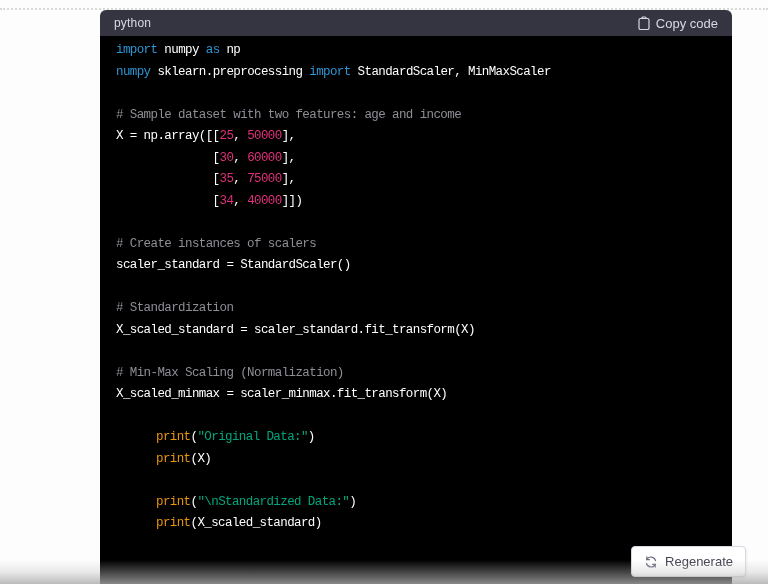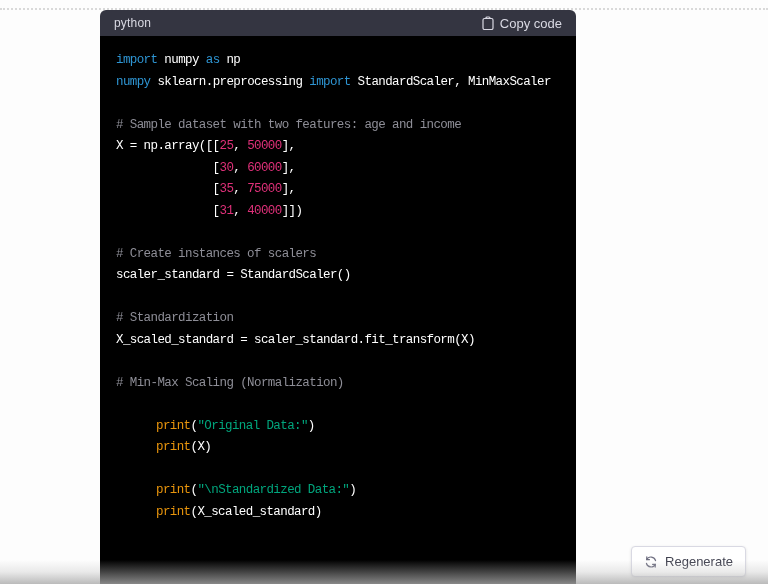--- a/index.html
+++ b/index.html
@@ -13,21 +13,21 @@
   .top-dotted-line {
     position: absolute;
     top: 8px; left: 0; right: 0;
     border-top: 2px dotted #d9d9d9;
     z-index: 0;
   }
 
   .code-block {
     position: absolute;
     left: 100px; top: 10px;
-    width: 476px;
+    width: 632px;
     height: calc(100% - 10px);
     z-index: 1;
     border-radius: 6px 6px 0 0;
     overflow: hidden;
     display: flex;
     flex-direction: column;
   }
 
   .code-header {
     height: 26px;
@@ -53,21 +53,21 @@
     font-family: "Liberation Sans", sans-serif;
     font-size: 13px;
     cursor: pointer;
     padding: 0;
   }
   .copy-code-button svg { display: block; }
 
   .code-area {
     flex: 1 1 auto;
     background: var(--code_bg, #000000);
-    padding: 14px 16px;
+    padding: 4px 16px;
     overflow: hidden;
   }
 
   .code-line {
     font-family: "Liberation Mono", "DejaVu Sans Mono", monospace;
     font-size: 12.5px;
     letter-spacing: -0.6px;
     line-height: 21.5px;
     white-space: pre;
     color: var(--plain, #ffffff);
@@ -131,29 +131,30 @@
   </div>
   <div class="code-area">
     <div>
         <div class="code-line"><span class="tok-kw">import</span><span class="tok-pl"> numpy </span><span class="tok-kw">as</span><span class="tok-pl"> np</span></div>
         <div class="code-line"><span class="tok-kw">numpy</span><span class="tok-pl"> sklearn.preprocessing </span><span class="tok-kw">import</span><span class="tok-pl"> StandardScaler, MinMaxScaler</span></div>
         <div class="code-line">&nbsp;</div>
         <div class="code-line"><span class="tok-com"># Sample dataset with two features: age and income</span></div>
         <div class="code-line"><span class="tok-pl">X = np.array([[</span><span class="tok-num">25</span><span class="tok-pl">, </span><span class="tok-num">50000</span><span class="tok-pl">],</span></div>
         <div class="code-line"><span class="tok-pl">              [</span><span class="tok-num">30</span><span class="tok-pl">, </span><span class="tok-num">60000</span><span class="tok-pl">],</span></div>
         <div class="code-line"><span class="tok-pl">              [</span><span class="tok-num">35</span><span class="tok-pl">, </span><span class="tok-num">75000</span><span class="tok-pl">],</span></div>
-        <div class="code-line"><span class="tok-pl">              [</span><span class="tok-num">31</span><span class="tok-pl">, </span><span class="tok-num">40000</span><span class="tok-pl">]])</span></div>
+        <div class="code-line"><span class="tok-pl">              [</span><span class="tok-num">34</span><span class="tok-pl">, </span><span class="tok-num">40000</span><span class="tok-pl">]])</span></div>
         <div class="code-line">&nbsp;</div>
         <div class="code-line"><span class="tok-com"># Create instances of scalers</span></div>
         <div class="code-line"><span class="tok-pl">scaler_standard = StandardScaler()</span></div>
         <div class="code-line">&nbsp;</div>
         <div class="code-line"><span class="tok-com"># Standardization</span></div>
         <div class="code-line"><span class="tok-pl">X_scaled_standard = scaler_standard.fit_transform(X)</span></div>
         <div class="code-line">&nbsp;</div>
         <div class="code-line"><span class="tok-com"># Min-Max Scaling (Normalization)</span></div>
+        <div class="code-line"><span class="tok-pl">X_scaled_minmax = scaler_minmax.fit_transform(X)</span></div>
         <div class="code-line">&nbsp;</div>
         <div class="code-line"><span class="tok-bi">print</span><span class="tok-pl">(</span><span class="tok-str">"Original Data:"</span><span class="tok-pl">)</span></div>
         <div class="code-line"><span class="tok-bi">print</span><span class="tok-pl">(X)</span></div>
         <div class="code-line">&nbsp;</div>
         <div class="code-line"><span class="tok-bi">print</span><span class="tok-pl">(</span><span class="tok-str">"\nStandardized Data:"</span><span class="tok-pl">)</span></div>
         <div class="code-line"><span class="tok-bi">print</span><span class="tok-pl">(X_scaled_standard)</span></div>
       </div>
   </div>
 </div>
 

